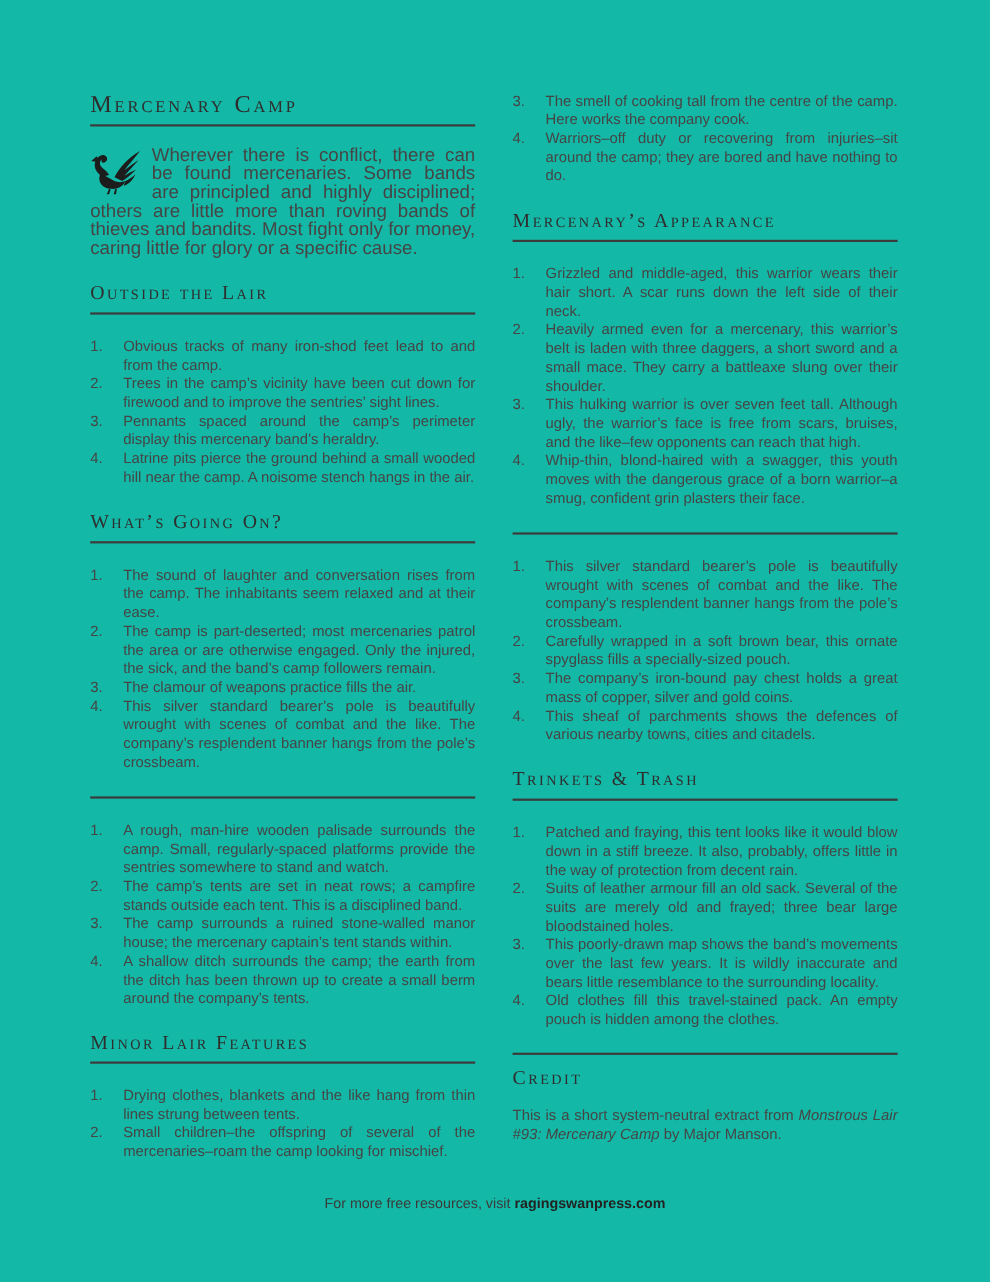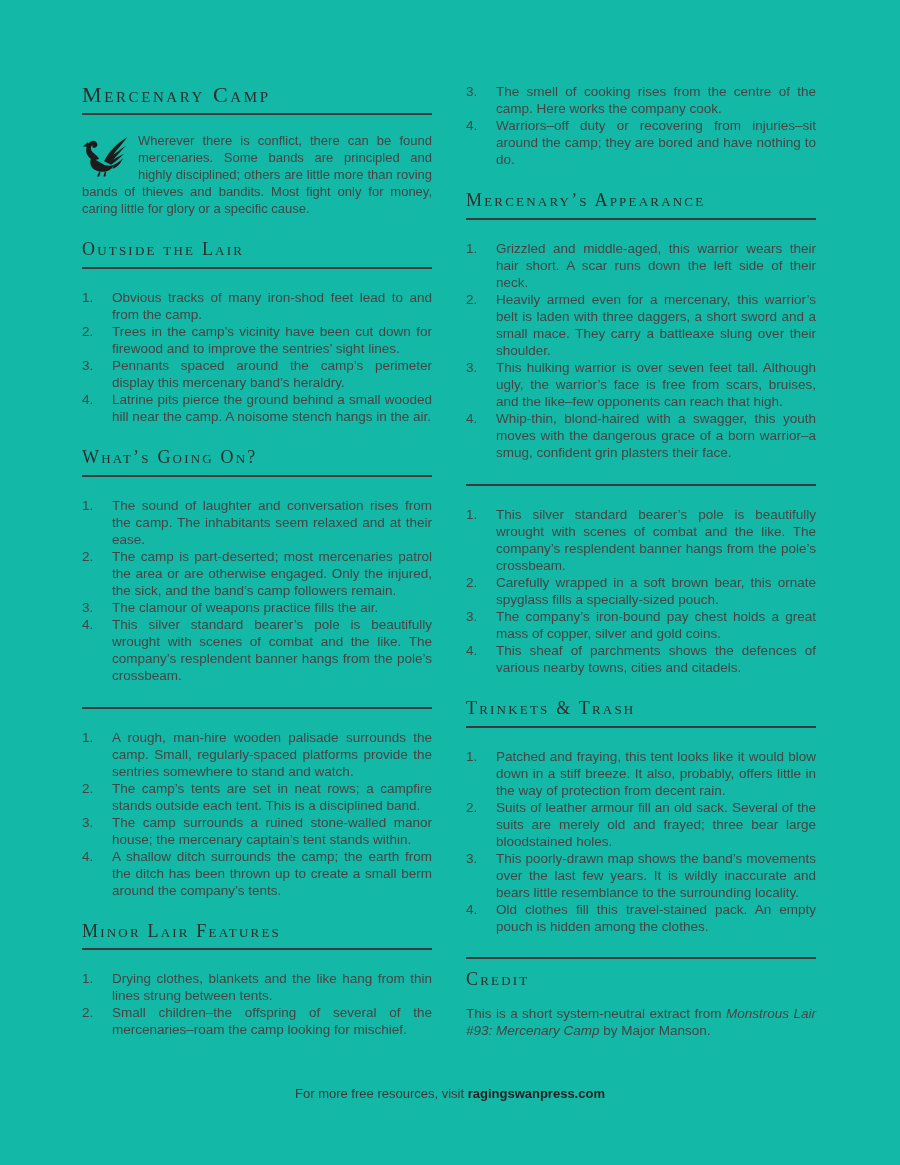--- a/index.html
+++ b/index.html
@@ -37,21 +37,21 @@
     line-height: 1.1;
     letter-spacing: 2.2px;
     color: #2e2e2e;
   }
   .rule {
     border-top: 2px solid #3b3b3b;
     margin-top: 7px;
   }
   .intro {
     margin-top: 17px;
-    font-size: 13px;
+    font-size: 17px;
     line-height: 17px;
     text-align: justify;
     color: #454545;
   }
   .logo {
     float: left;
     width: 47px;
     height: 45px;
     margin: 1px 9px 3px 0;
   }
@@ -197,21 +197,21 @@
               <span class="txt">Small children–the offspring of several of the mercenaries–roam the camp looking for mischief.</span>
             </div>
           </div>
       </section>
     </div>
 
     <div class="col">
       <div class="list flush">
           <div class="li">
             <span class="num">3.</span>
-            <span class="txt">The smell of cooking rises from the centre of the camp. Here works the company cook.</span>
+            <span class="txt">The smell of cooking tall from the centre of the camp. Here works the company cook.</span>
           </div>
           <div class="li">
             <span class="num">4.</span>
             <span class="txt">Warriors–off duty or recovering from injuries–sit around the camp; they are bored and have nothing to do.</span>
           </div>
         </div>
 
       <section class="sec">
         <h2 class="sec-head">Mercenary’s Appearance</h2>
         <div class="rule"></div>

